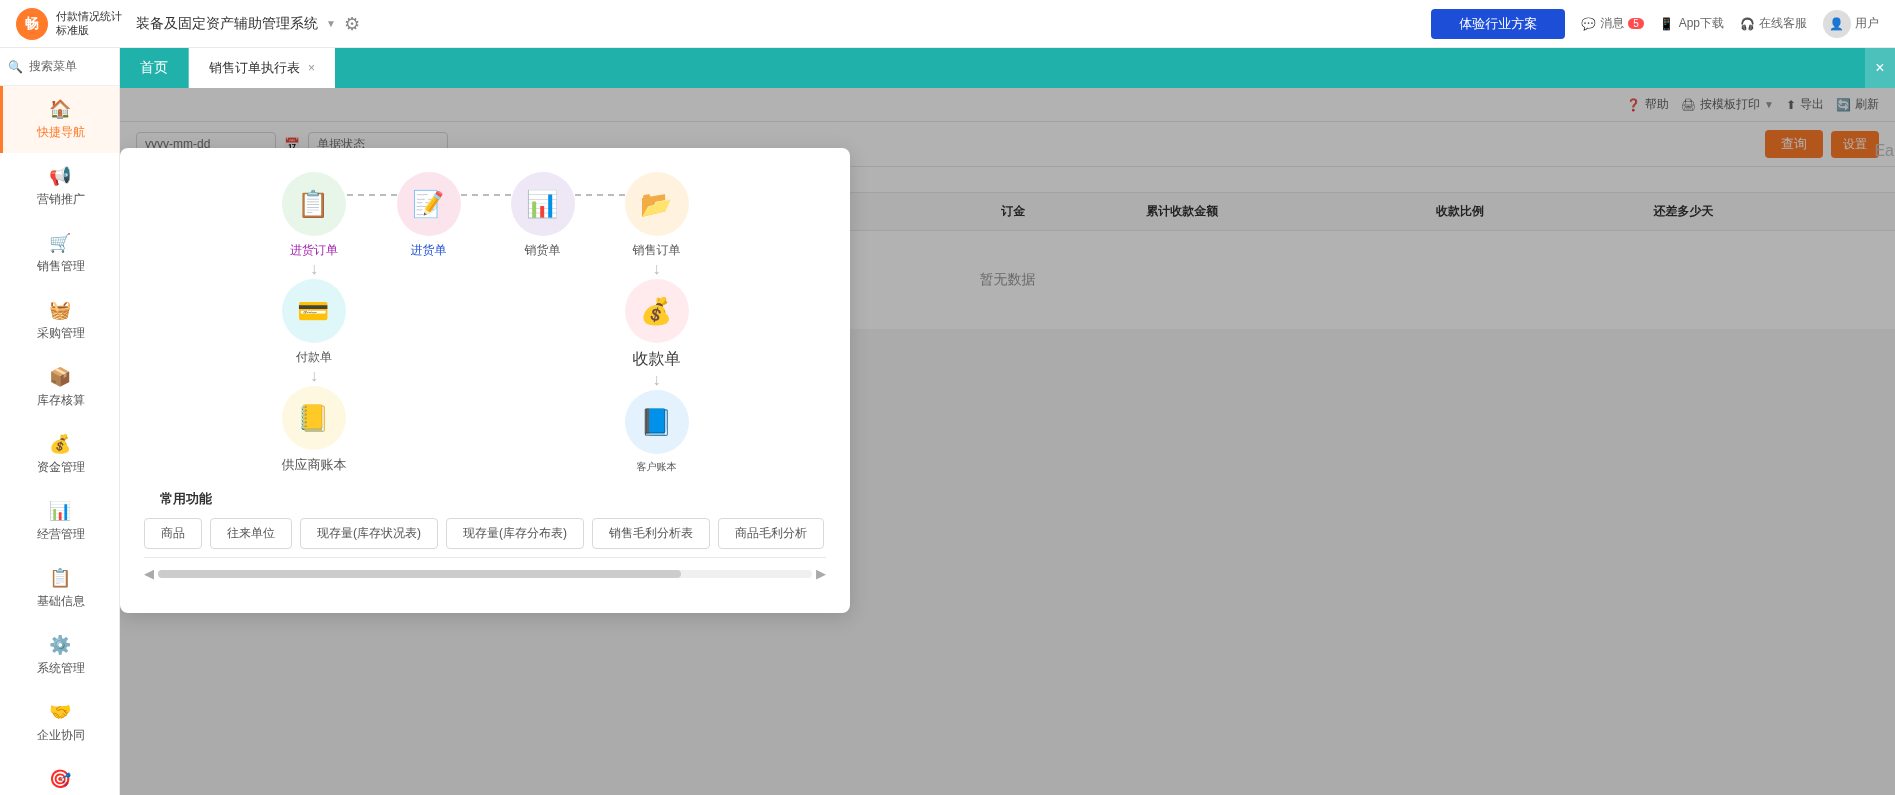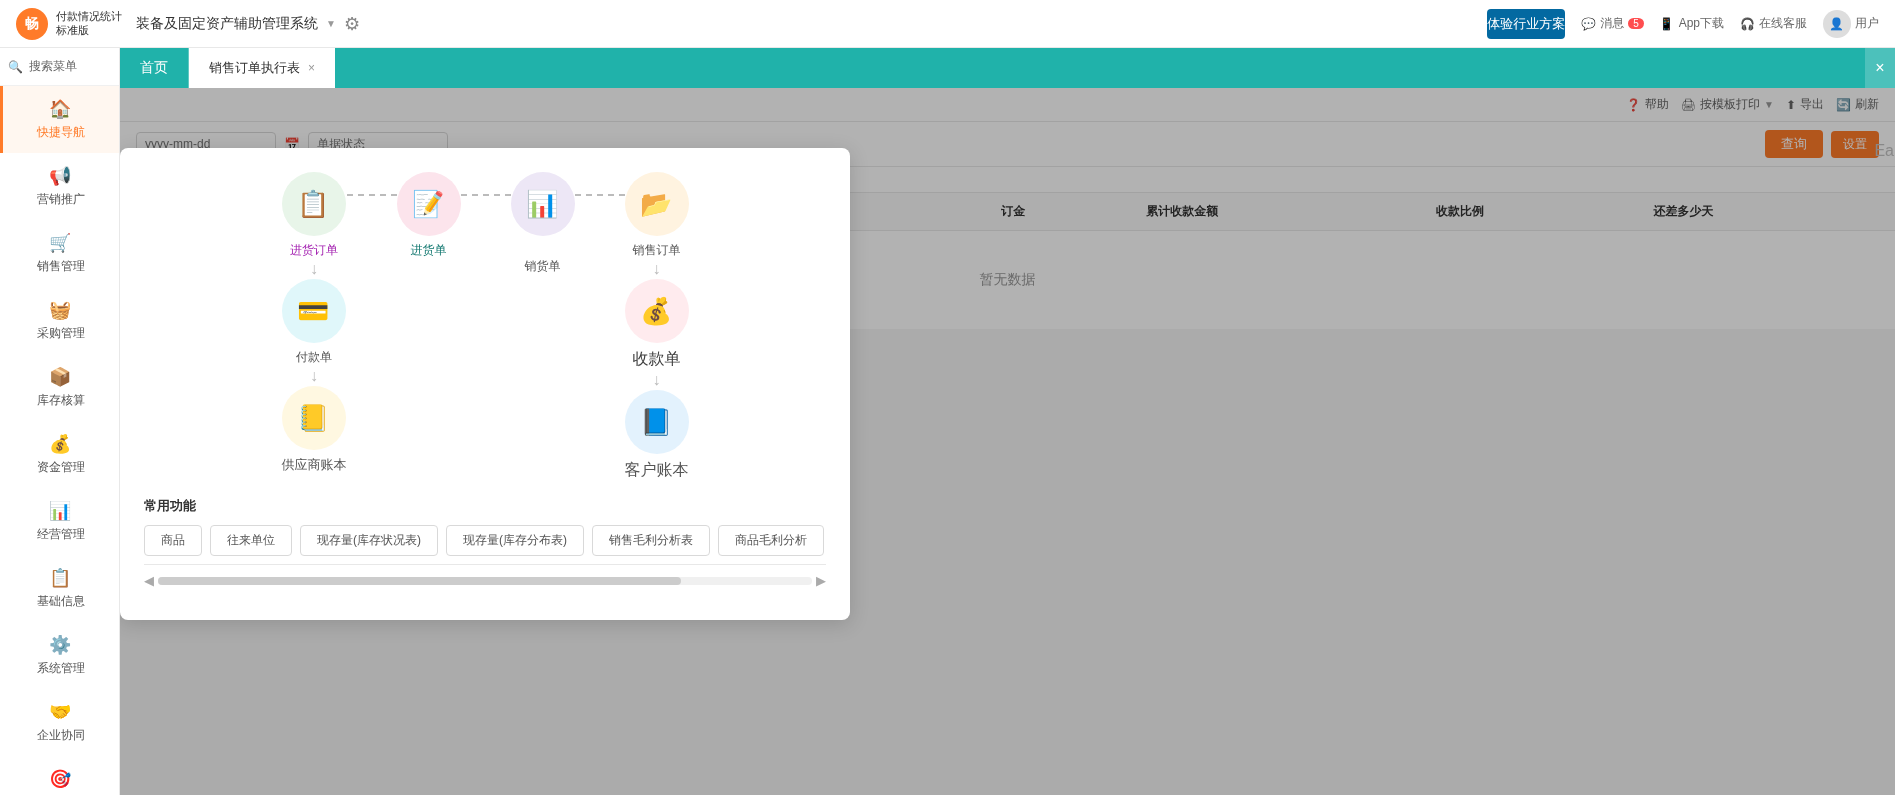--- a/index.html
+++ b/index.html
@@ -38,25 +38,25 @@
       align-items: center;
       gap: 8px;
     }
     .system-title { font-size: 14px; color: #333; font-family: Liberation Mono, monospace; }
     .top-bar-actions {
       display: flex;
       align-items: center;
       gap: 16px;
     }
     .experience-btn {
-      background: #0369a1;
+      background: #1d4ed8;
       color: white;
       border: none;
       border-radius: 4px;
-      padding: 6px 0;
+      padding: 6px 28px;
       cursor: pointer;
       font-size: 13px;
     }
     .top-icon-btn {
       display: flex; align-items: center; gap: 4px;
       color: #666; font-size: 12px; cursor: pointer;
     }
     .badge { background: #ff4d4f; color: white; border-radius: 10px; padding: 0 5px; font-size: 10px; }
     .user-avatar {
       width: 28px; height: 28px; border-radius: 50%;
@@ -240,20 +240,21 @@
 
     
     .common-func {
       margin-top: 8px;
     }
     .common-func-title {
       font-size: 13px;
       color: #333;
       margin-bottom: 10px;
       font-weight: bold;
+      margin-left: 16px;
     }
     .func-btn-group {
       display: flex;
       flex-wrap: wrap;
       gap: 8px;
       margin-bottom: 8px;
     }
     .func-btn {
       border: 1px solid #d9d9d9;
       background: white;
@@ -477,49 +478,49 @@
                     <div style="width: 64px; height: 64px; border-radius: 50%; background: rgb(255, 248, 225); display: flex; align-items: center; justify-content: center; font-size: 26px; cursor: pointer;">📒</div>
                     <span style="font-size: 13px; color: rgb(85, 85, 85); white-space: nowrap;">供应商账本</span>
                   </div>
                 </div>
                 <div style="display: flex; flex-direction: column; align-items: center; justify-content: flex-start; padding-top: 22px;">
                   <div style="width:50px;border-top:2px dashed #bbb;"></div>
                 </div>
                 <div style="display: flex; flex-direction: column; align-items: center;">
                   <div style="display: flex; flex-direction: column; align-items: center; gap: 6px;">
                     <div style="width: 64px; height: 64px; border-radius: 50%; background: rgb(252, 228, 236); display: flex; align-items: center; justify-content: center; font-size: 26px; cursor: pointer;">📝</div>
-                    <span style="font-size: 12px; color: #0f766e; white-space: nowrap; font-family: Liberation Mono, monospace;">进货单</span>
+                    <span style="font-size: 12px; color: #1d4ed8; white-space: nowrap; font-family: Liberation Mono, monospace;">进货单</span>
                   </div>
                 </div>
                 <div style="display: flex; flex-direction: column; align-items: center; justify-content: flex-start; padding-top: 22px;">
                   <div style="width:50px;border-top:2px dashed #bbb;transform:scaleX(-1);"></div>
                 </div>
                 <div style="display: flex; flex-direction: column; align-items: center;">
                   <div style="display: flex; flex-direction: column; align-items: center; gap: 6px;">
                     <div style="width: 64px; height: 64px; border-radius: 50%; background: rgb(237, 231, 246); display: flex; align-items: center; justify-content: center; font-size: 26px; cursor: pointer;">📊</div>
-                    <span style="font-size: 12px; color: rgb(85, 85, 85); white-space: nowrap; margin-top: 16px;">销货单</span>
+                    <span style="font-size: 12px; color: rgb(85, 85, 85); white-space: nowrap;">销货单</span>
                   </div>
                 </div>
                 <div style="display: flex; flex-direction: column; align-items: center; justify-content: flex-start; padding-top: 22px;">
                   <div style="width:50px;border-top:2px dashed #bbb;"></div>
                 </div>
                 <div style="display: flex; flex-direction: column; align-items: center;">
                   <div style="display: flex; flex-direction: column; align-items: center; gap: 6px;">
                     <div style="width: 64px; height: 64px; border-radius: 50%; background: rgb(255, 243, 224); display: flex; align-items: center; justify-content: center; font-size: 26px; cursor: pointer;">📂</div>
                     <span style="font-size: 12px; color: rgb(85, 85, 85); white-space: nowrap;">销售订单</span>
                   </div>
                   <div style="text-align: center; color: rgb(187, 187, 187); font-size: 16px; line-height: 1; margin: 2px 0px;">↓</div>
                   <div style="display: flex; flex-direction: column; align-items: center; gap: 6px;">
                     <div style="width: 64px; height: 64px; border-radius: 50%; background: rgb(255, 235, 238); display: flex; align-items: center; justify-content: center; font-size: 26px; cursor: pointer;">💰</div>
                     <span style="font-size: 16px; color: #404040; white-space: nowrap;">收款单</span>
                   </div>
                   <div style="text-align: center; color: rgb(187, 187, 187); font-size: 16px; line-height: 1; margin: 2px 0px;">↓</div>
                   <div style="display: flex; flex-direction: column; align-items: center; gap: 6px;">
                     <div style="width: 64px; height: 64px; border-radius: 50%; background: rgb(227, 242, 253); display: flex; align-items: center; justify-content: center; font-size: 26px; cursor: pointer;">📘</div>
-                    <span style="font-size: 16px; color: rgb(85, 85, 85); white-space: nowrap; text-align: right;">客户账本</span>
+                    <span style="font-size: 10px; color: rgb(85, 85, 85); white-space: nowrap; text-align: right;">客户账本</span>
                   </div>
                 </div>
               </div>
 
             <div class="common-func">
               <div class="common-func-title">常用功能</div>
               <div class="func-btn-group">
                 <button class="func-btn">商品</button>
                 <button class="func-btn">往来单位</button>
                 <button class="func-btn">现存量(库存状况表)</button>

